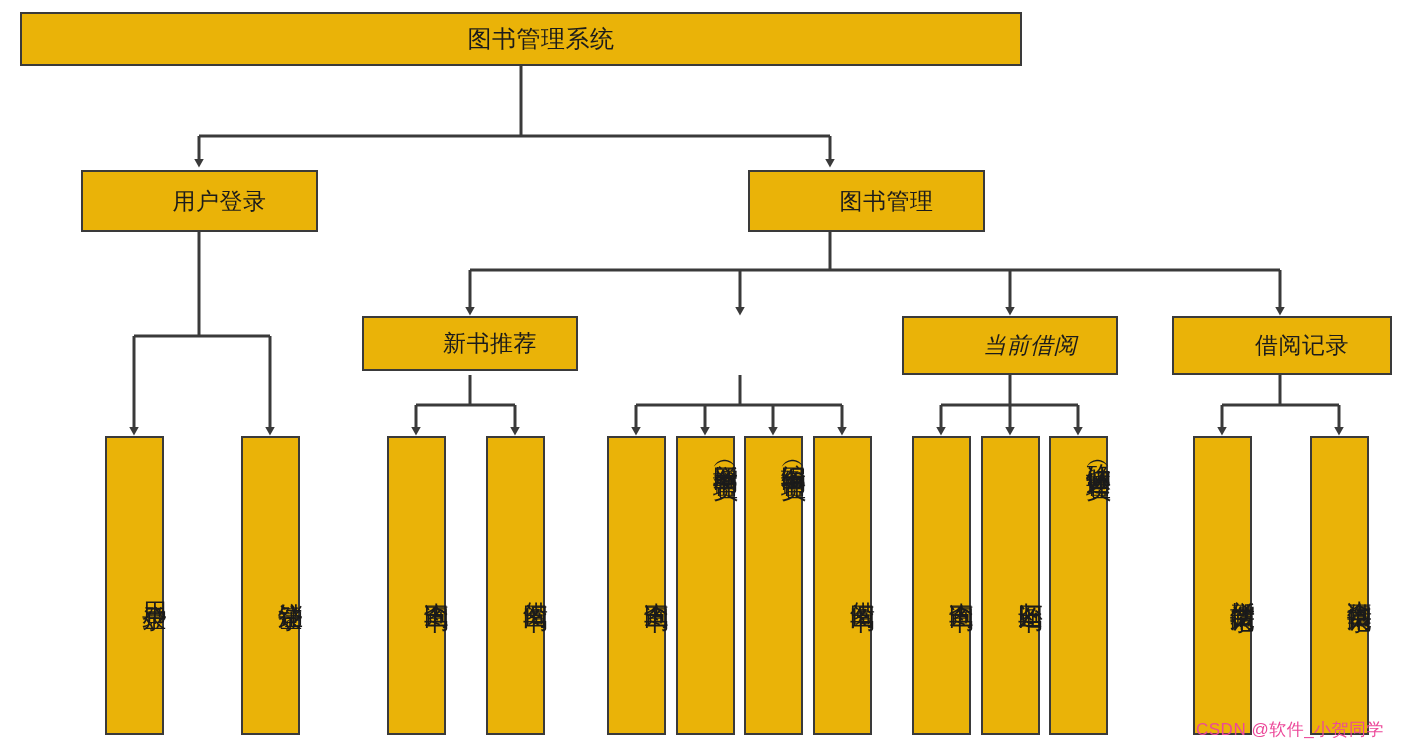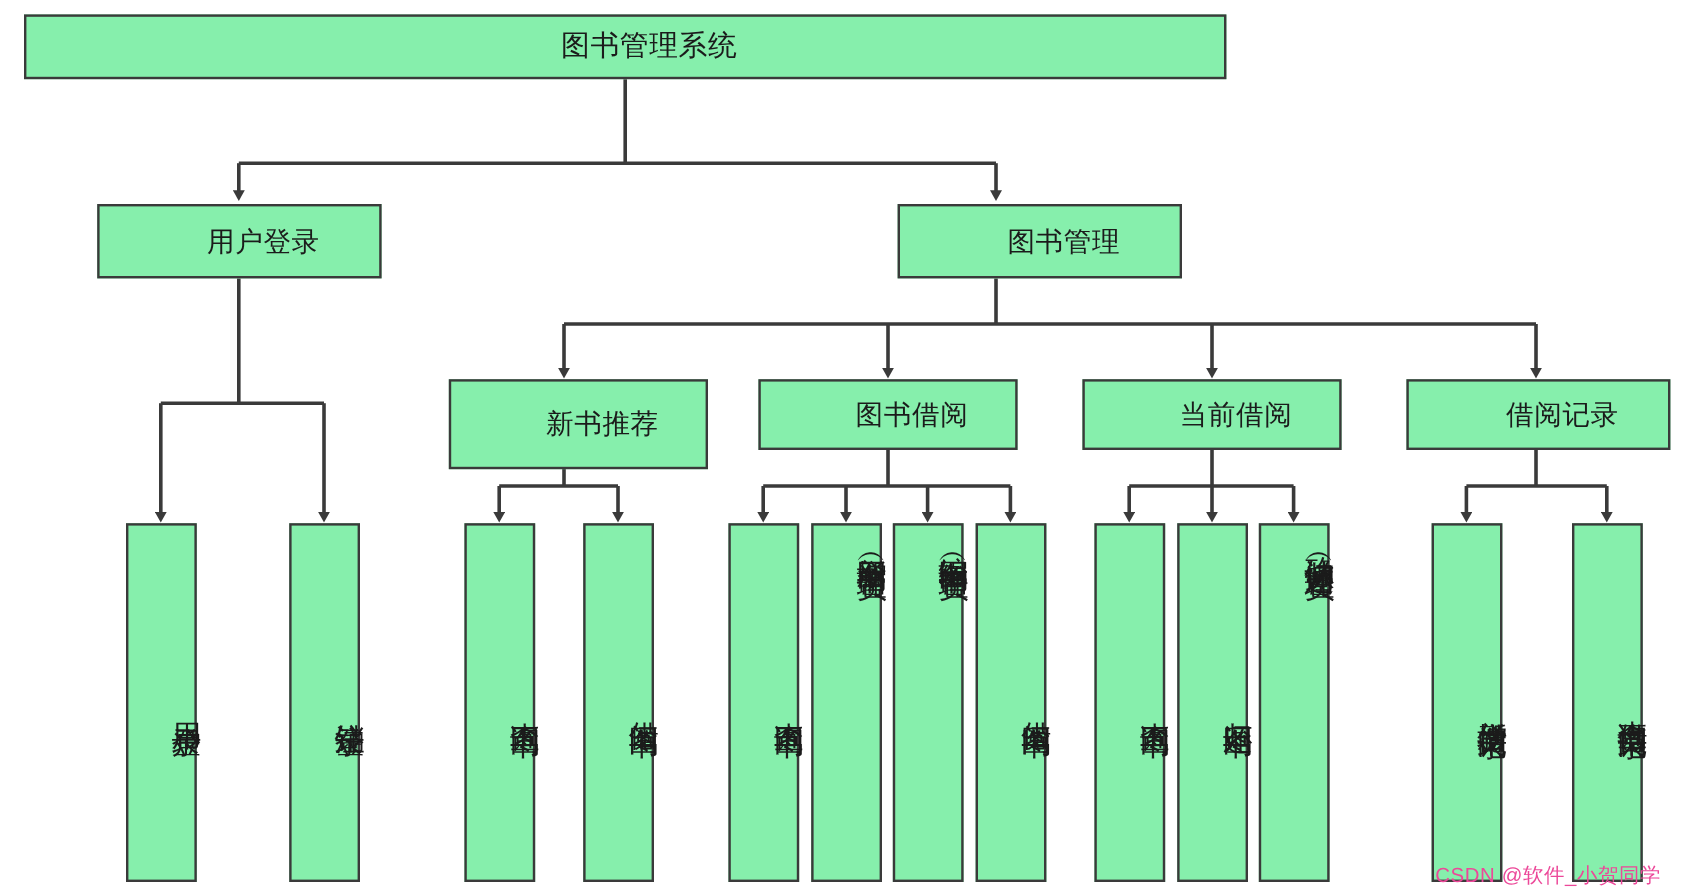--- a/index.html
+++ b/index.html
@@ -24,21 +24,21 @@
     position: absolute;
     left: 0;
     top: 0;
     width: 1405px;
     height: 747px;
     pointer-events: none;
   }
   .node {
     position: absolute;
     box-sizing: border-box;
-    background: #86efac;
+    background: #eab308;
     border: 2px solid #3a3a3a;
     display: flex;
     align-items: center;
     justify-content: center;
     color: #1b1b1b;
     padding-left: 40px;
   }
   .node-label {
     display: block;
     text-align: center;
@@ -140,29 +140,26 @@
   </div>
 
   <div class="node horiz" style="left:81px; top:170px; width:237px; height:62px;">
     <span class="node-label">用户登录</span>
   </div>
 
   <div class="node horiz" style="left:748px; top:170px; width:237px; height:62px;">
     <span class="node-label">图书管理</span>
   </div>
 
-  <div class="node horiz" style="left:362px; top:316px; width:216px; height:75px;margin-left:12px;">
+  <div class="node horiz" style="left:362px; top:316px; width:216px; height:55px;">
     <span class="node-label">新书推荐</span>
   </div>
 
-  <div class="node horiz" style="left:632px; top:316px; width:216px; height:59px;">
-    <span class="node-label">图书借阅</span>
-  </div>
-
-  <div class="node horiz" style="left:902px; top:316px; width:216px; height:59px;">
+
+  <div class="node horiz" style="left:902px; top:316px; width:216px; height:59px;font-style:italic;">
     <span class="node-label">当前借阅</span>
   </div>
 
   <div class="node horiz" style="left:1172px; top:316px; width:220px; height:59px;">
     <span class="node-label">借阅记录</span>
   </div>
 
   <div class="node vert centered" style="left:105px; top:436px; width:59px; height:299px;">
     <span class="node-label">用户登录</span>
   </div>

